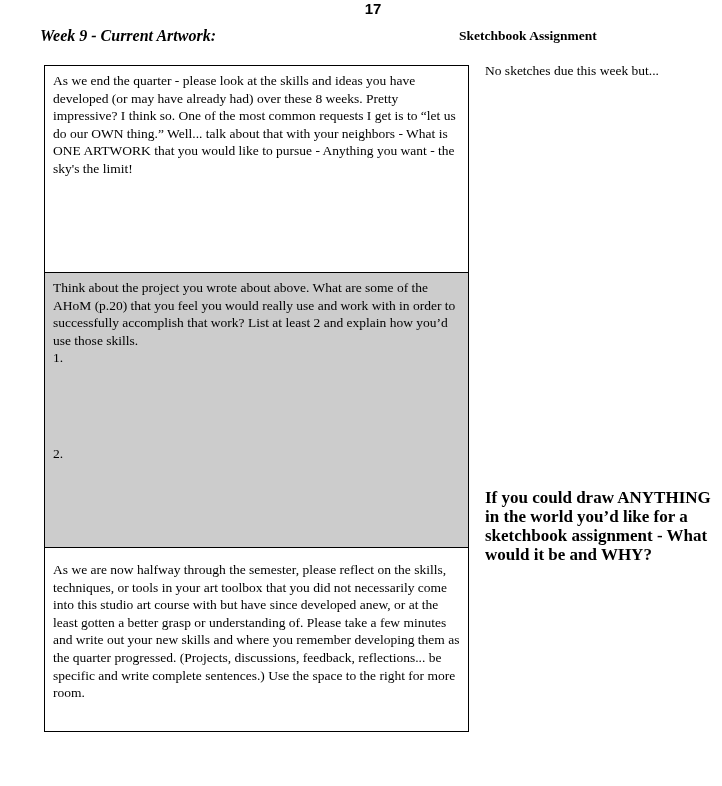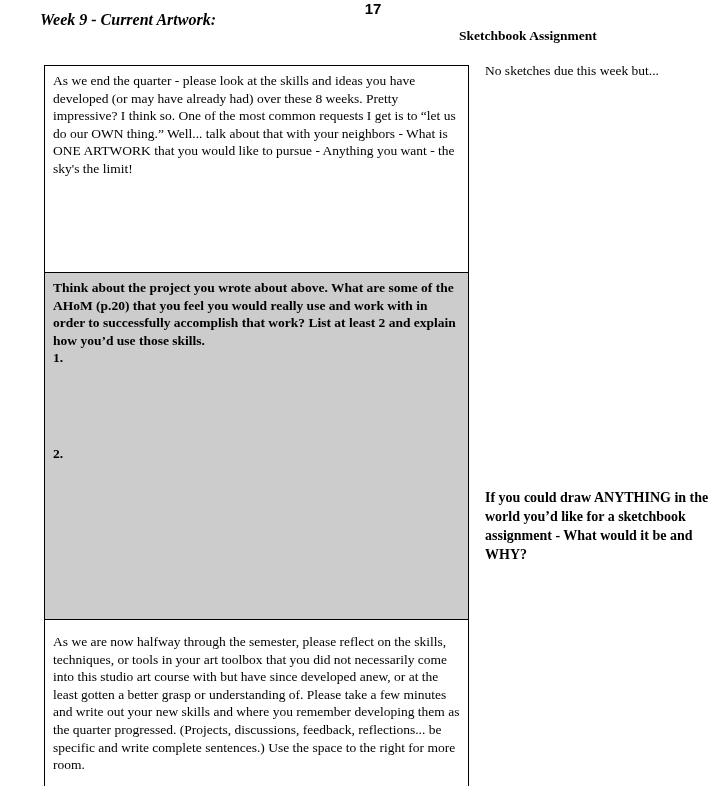--- a/index.html
+++ b/index.html
@@ -19,21 +19,21 @@
     top: 0px; left: 12px;
     width: 722px;
     text-align: center;
     font-family: "Liberation Sans", sans-serif;
     font-weight: bold;
     font-size: 15px;
   }
 
   .heading-left {
     position: absolute;
-    left: 40px; top: 11px;
+    left: 40px; top: 27px;
     font-weight: bold;
     font-style: italic;
     font-size: 16px;
   }
 
   .heading-right {
     position: absolute;
     left: 459px; top: 28px;
     font-weight: bold;
     font-size: 13.5px;
@@ -46,40 +46,40 @@
   }
   .cell {
     border: 1px solid #000000;
     background: #ffffff;
     padding: 6px 8px;
     font-size: 13.5px;
     line-height: 17.6px;
   }
   .cell + .cell { margin-top: -1px; }
   .cell-1 { height: 208px; }
-  .cell-2 { height: 348px; background: #cccccc; font-weight: bold; }
+  .cell-2 { height: 276px; background: #cccccc; }
   .cell-3 { height: 185px; padding-top: 13px; }
   .num-2 { margin-top: 78px; }
 
   .right-col {
     position: absolute;
     left: 485px; top: 61px;
     width: 230px;
     font-weight: normal;
     font-size: 13.5px;
     line-height: 19px;
   }
   .rp1 { margin-bottom: 15px; }
 
   .right-para-3 {
     position: absolute;
     left: 485px; top: 488px;
     width: 235px;
     font-weight: bold;
-    font-size: 14px;
+    font-size: 17px;
     line-height: 19px;
   }
 </style>
 </head>
 <body>
 
 <div class="page-number">17</div>
 
 <div class="heading-left">Week 9 - Current Artwork:</div>
 

